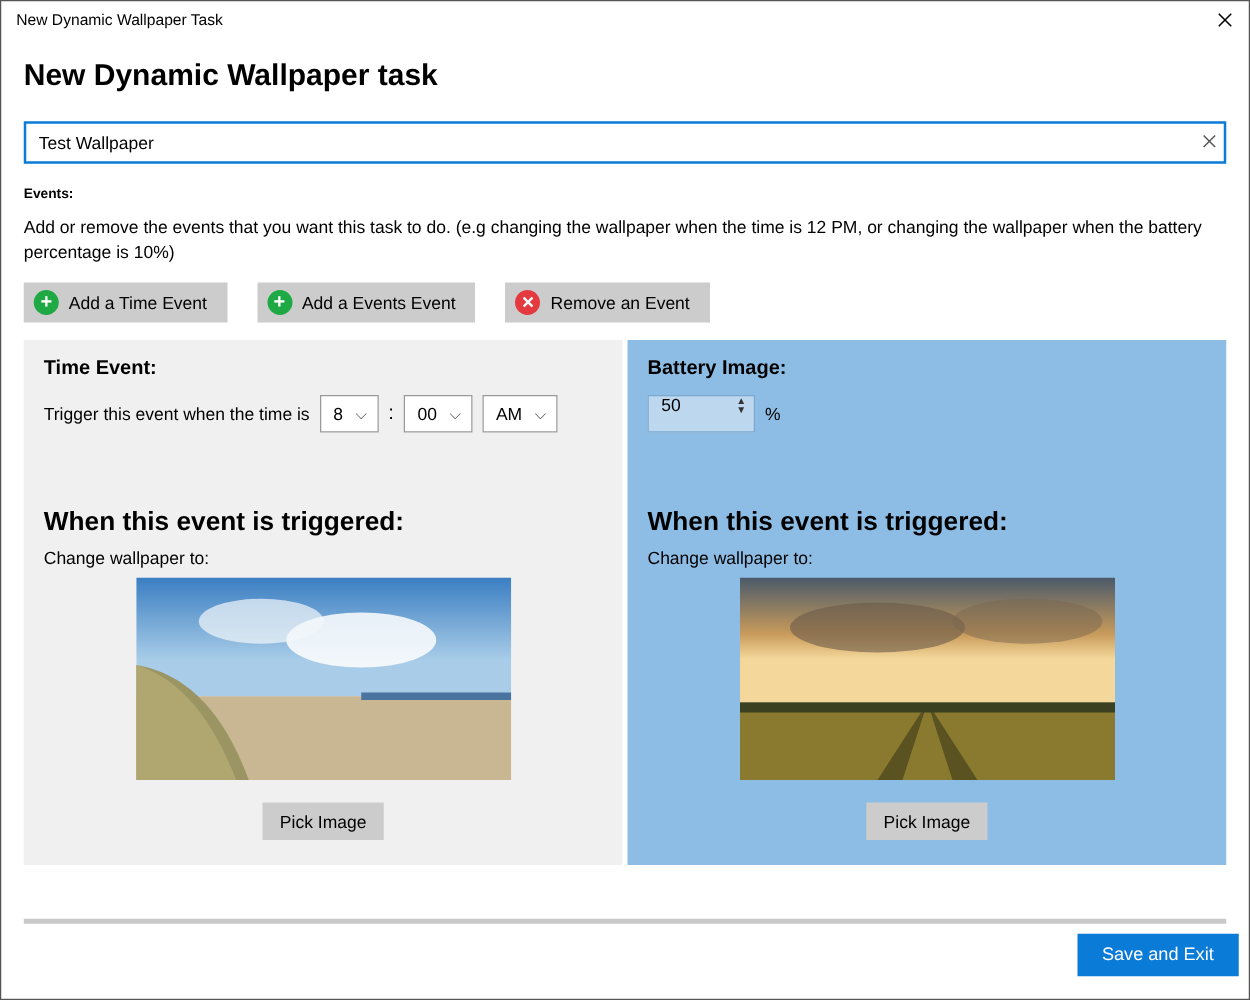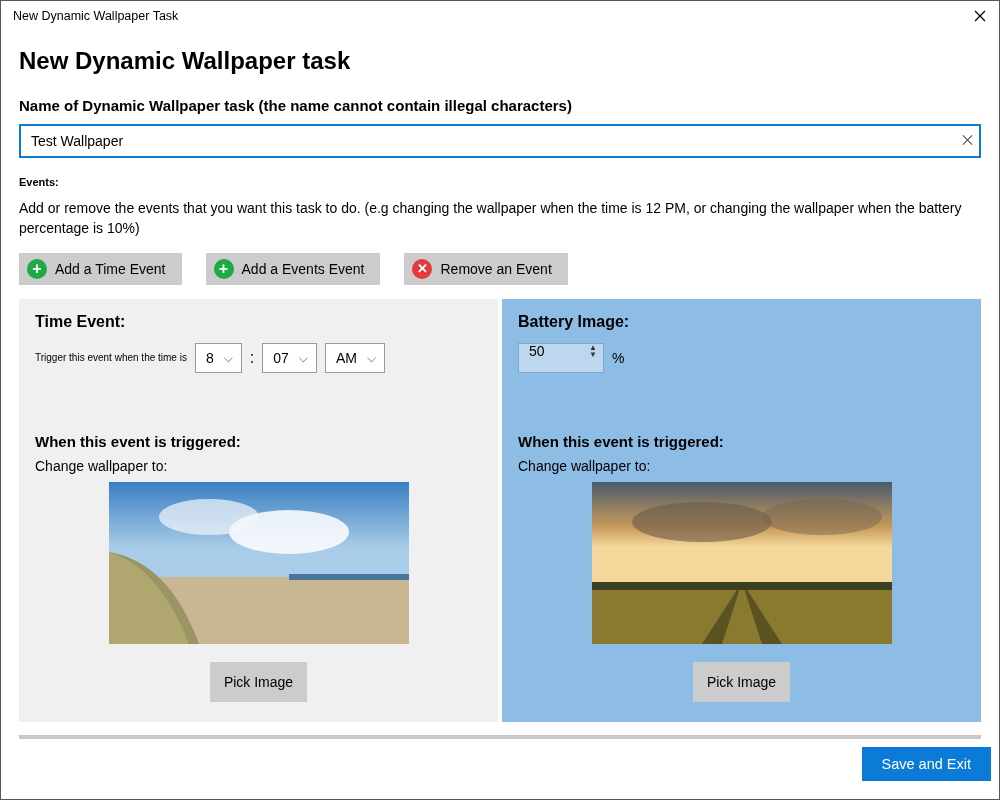--- a/index.html
+++ b/index.html
@@ -102,21 +102,21 @@
   .panel-time { background: #f0f0f0; }
   .panel-battery { background: #8dbde4; }
   .panel-title { font-weight: 700; font-size: 16px; margin-bottom: 12px; }
   .trigger-row {
     display: flex;
     align-items: center;
     gap: 8px;
     flex-wrap: wrap;
     margin-bottom: 60px;
   }
-  .trigger-label { font-size: 10px; }
+  .trigger-label { font-size: 14px; }
   .select-box {
     background: #fff;
     border: 1px solid #999;
     height: 30px;
     display: flex;
     align-items: center;
     padding: 0 8px 0 10px;
     gap: 10px;
     cursor: pointer;
     font-size: 14px;
@@ -132,36 +132,36 @@
     align-items: center;
     justify-content: space-between;
     padding: 0 6px 14px 10px;
     font-size: 14px;
   }
   .spinner-arrows {
     display: flex; flex-direction: column; gap:0; line-height:7px;
     font-size: 8px; color: #333;
   }
   .pct { font-size: 14px; }
-  .triggered-label { font-weight: 700; font-size: 15px; margin-bottom: 8px; }
+  .triggered-label { font-weight: 700; font-size: 21px; margin-bottom: 8px; }
   .change-label { font-size: 14px; margin-bottom: 8px; }
   .img-wrap {
     display: flex;
     flex-direction: column;
     align-items: center;
   }
   .preview {
     width: 300px; height: 162px;
   }
   .preview svg { width:100%; height:100%; display:block;}
   .pick-btn {
     margin-top: 18px;
     background: #ccc;
     border: none;
-    height: 40px;
+    height: 30px;
     padding: 0 14px;
     font-size: 14px;
     font-family: inherit;
     cursor: pointer;
   }
   .hr-scroll {
     position:absolute;
     left:18px; right:18px;
     bottom: 60px;
     height:4px;
@@ -189,21 +189,20 @@
   <span class="titlebar-close">
     <svg width="12" height="12" viewBox="0 0 12 12">
         <path d="M1 1 L11 11 M11 1 L1 11" stroke="#000" stroke-width="1.2"></path>
       </svg>
   </span>
 </div>
 
 <div class="content">
   <h1 class="page-title">New Dynamic Wallpaper task</h1>
 
-  <div class="section-label">Name of Dynamic Wallpaper task (the name cannot contain illegal characters)</div>
   <div class="name-input-wrap">
     <input class="name-input" value="Test Wallpaper" style="">
     <span class="input-clear">
       <svg width="11" height="11" viewBox="0 0 12 12">
           <path d="M1 1 L11 11 M11 1 L1 11" stroke="#555" stroke-width="1.3"></path>
         </svg>
     </span>
   </div>
 
   <div class="events-heading">Events:</div>
@@ -235,21 +234,21 @@
     <div class="panel panel-time">
       <div class="panel-title">Time Event:</div>
       <div class="trigger-row">
         <span class="trigger-label">Trigger this event when the time is</span>
         <div class="select-box">
           <span>8</span>
           <span class="chev">⌵</span>
         </div>
         <span class="colon">:</span>
         <div class="select-box">
-          <span>07</span>
+          <span>00</span>
           <span class="chev">⌵</span>
         </div>
         <div class="select-box">
           <span>AM</span>
           <span class="chev">⌵</span>
         </div>
       </div>
       <div class="triggered-label">When this event is triggered:</div>
       <div class="change-label">Change wallpaper to:</div>
       <div class="img-wrap">

